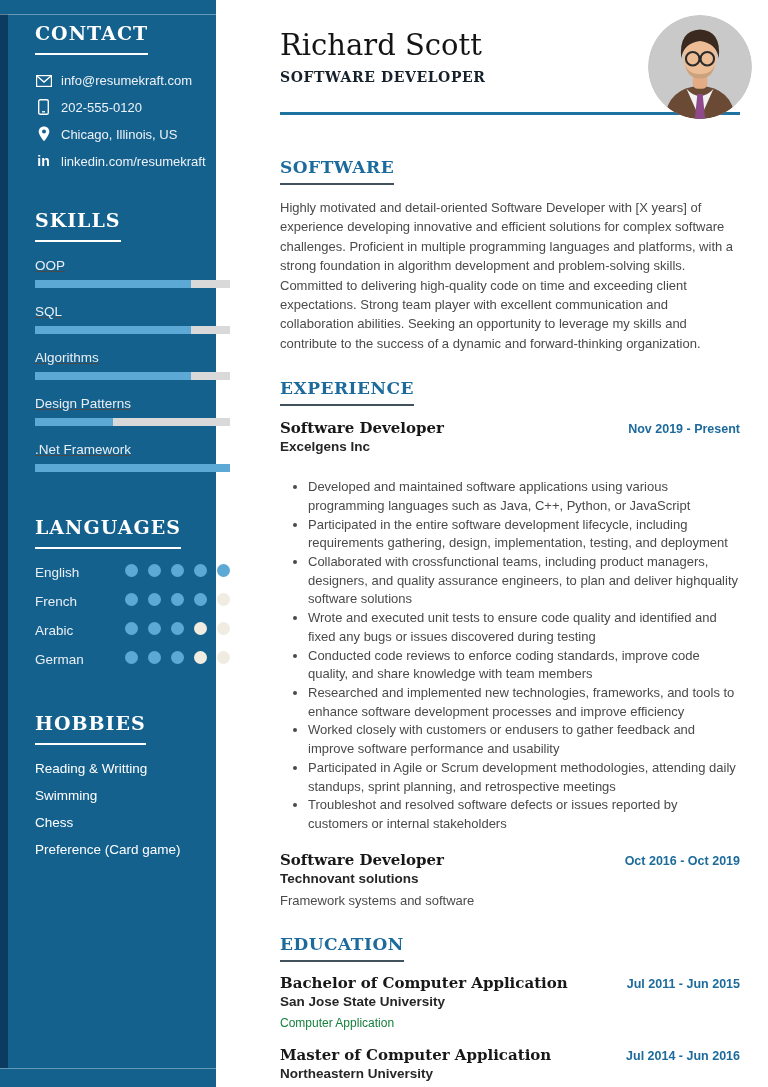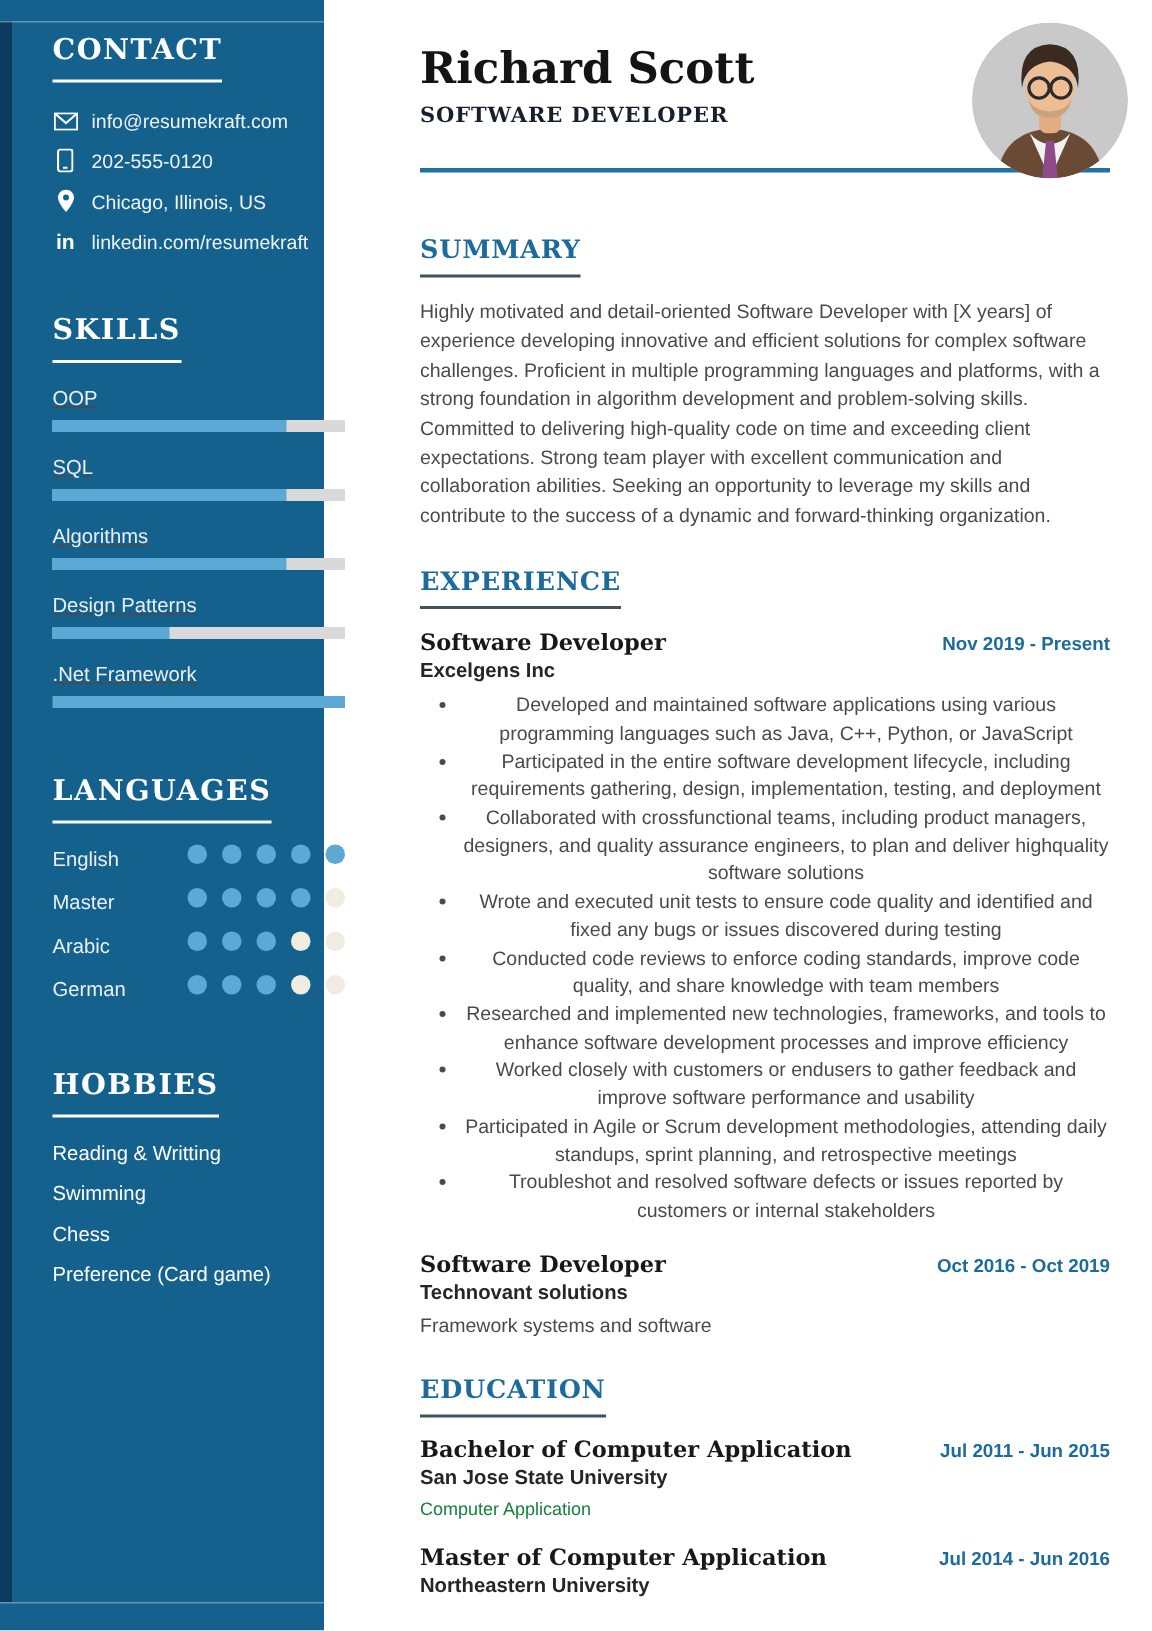--- a/index.html
+++ b/index.html
@@ -61,21 +61,21 @@
   .hobby-list{ margin-top:16px; }
   .hobby-item{ color:#ffffff; font-size:13.5px; margin-bottom:12px; }
 
   
   .main{
     position:absolute; left:252px; top:0; width:516px; height:1087px;
     padding:0 28px; background:#fff;
   }
   .person-name{
     margin-top:28px;
-    font-family:"DejaVu Serif", serif; font-weight:bold;
+    font-family:"DejaVu Serif", serif; font-weight:normal;
     font-size:29px; color:#141414;
   }
   .person-title{
     margin-top:7px;
     font-family:"DejaVu Serif", serif; font-weight:bold;
     font-size:14px; letter-spacing:.6px; color:#15202b;
   }
   .photo{
     position:absolute; top:15px; right:16px;
     width:104px; height:104px; border-radius:50%; overflow:hidden;
@@ -92,21 +92,21 @@
 
   .experience-block{ margin-top:25px; }
   .job{ margin-top:13px; }
   .row-head{ display:flex; justify-content:space-between; align-items:baseline; }
   .role{
     font-family:"DejaVu Serif", serif; font-weight:bold;
     font-size:15px; color:#181818;
   }
   .dates{ color:var(--accent); font-weight:bold; font-size:12.5px; white-space:nowrap; }
   .company{ margin-top:2px; font-weight:bold; font-size:13.5px; color:#262626; }
-  .bullets{ margin-top:7px; padding-left:28px; list-style:disc;text-align:center; }
+  .bullets{ margin-top:24px; padding-left:28px; list-style:disc; }
   .bullets li{ font-size:13px; line-height:18.7px; color:#4a4a4a; }
   .job-desc{ margin-top:7px; font-size:13px; color:#4a4a4a; }
   .job2{ margin-top:17px; }
 
   .education-block{ margin-top:26px; }
   .edu{ margin-top:12px; }
   .edu + .edu{ margin-top:16px; }
   .edu-desc{ margin-top:7px; font-size:12px; color:#15803d; }
 </style>
 </head>
@@ -191,21 +191,21 @@
   </section>
 
   <section class="langs-block">
     <h2 class="side-title">LANGUAGES</h2>
     <div class="lang-rows">
       <div class="lang-row">
         <span class="lang-name">English</span>
         <span class="dots"><i class="filled"></i><i class="filled"></i><i class="filled"></i><i class="filled"></i><i class="filled"></i></span>
       </div>
       <div class="lang-row">
-        <span class="lang-name">Master</span>
+        <span class="lang-name">French</span>
         <span class="dots"><i class="filled"></i><i class="filled"></i><i class="filled"></i><i class="filled"></i><i></i></span>
       </div>
       <div class="lang-row">
         <span class="lang-name">Arabic</span>
         <span class="dots"><i class="filled"></i><i class="filled"></i><i class="filled"></i><i></i><i></i></span>
       </div>
       <div class="lang-row">
         <span class="lang-name">German</span>
         <span class="dots"><i class="filled"></i><i class="filled"></i><i class="filled"></i><i></i><i></i></span>
       </div>
@@ -245,21 +245,21 @@
         <line x1="48.5" y1="41" x2="51.5" y2="41" stroke="#2b2b2b" stroke-width="1.6"></line>
       </g>
     </svg>
   </div>
 
   <h1 class="person-name">Richard Scott</h1>
   <div class="person-title">SOFTWARE DEVELOPER</div>
   <div class="header-rule"></div>
 
   <section class="summary-block">
-    <h2 class="section-title">SUMMARY</h2>
+    <h2 class="section-title">SOFTWARE</h2>
     <p class="summary-text">Highly motivated and detail-oriented Software Developer with [X years] of experience developing innovative and efficient solutions for complex software challenges. Proficient in multiple programming languages and platforms, with a strong foundation in algorithm development and problem-solving skills. Committed to delivering high-quality code on time and exceeding client expectations. Strong team player with excellent communication and collaboration abilities. Seeking an opportunity to leverage my skills and contribute to the success of a dynamic and forward-thinking organization.</p>
   </section>
 
   <section class="experience-block">
     <h2 class="section-title">EXPERIENCE</h2>
 
     <div class="job">
       <div class="row-head">
         <span class="role">Software Developer</span>
         <span class="dates">Nov 2019 - Present</span>

